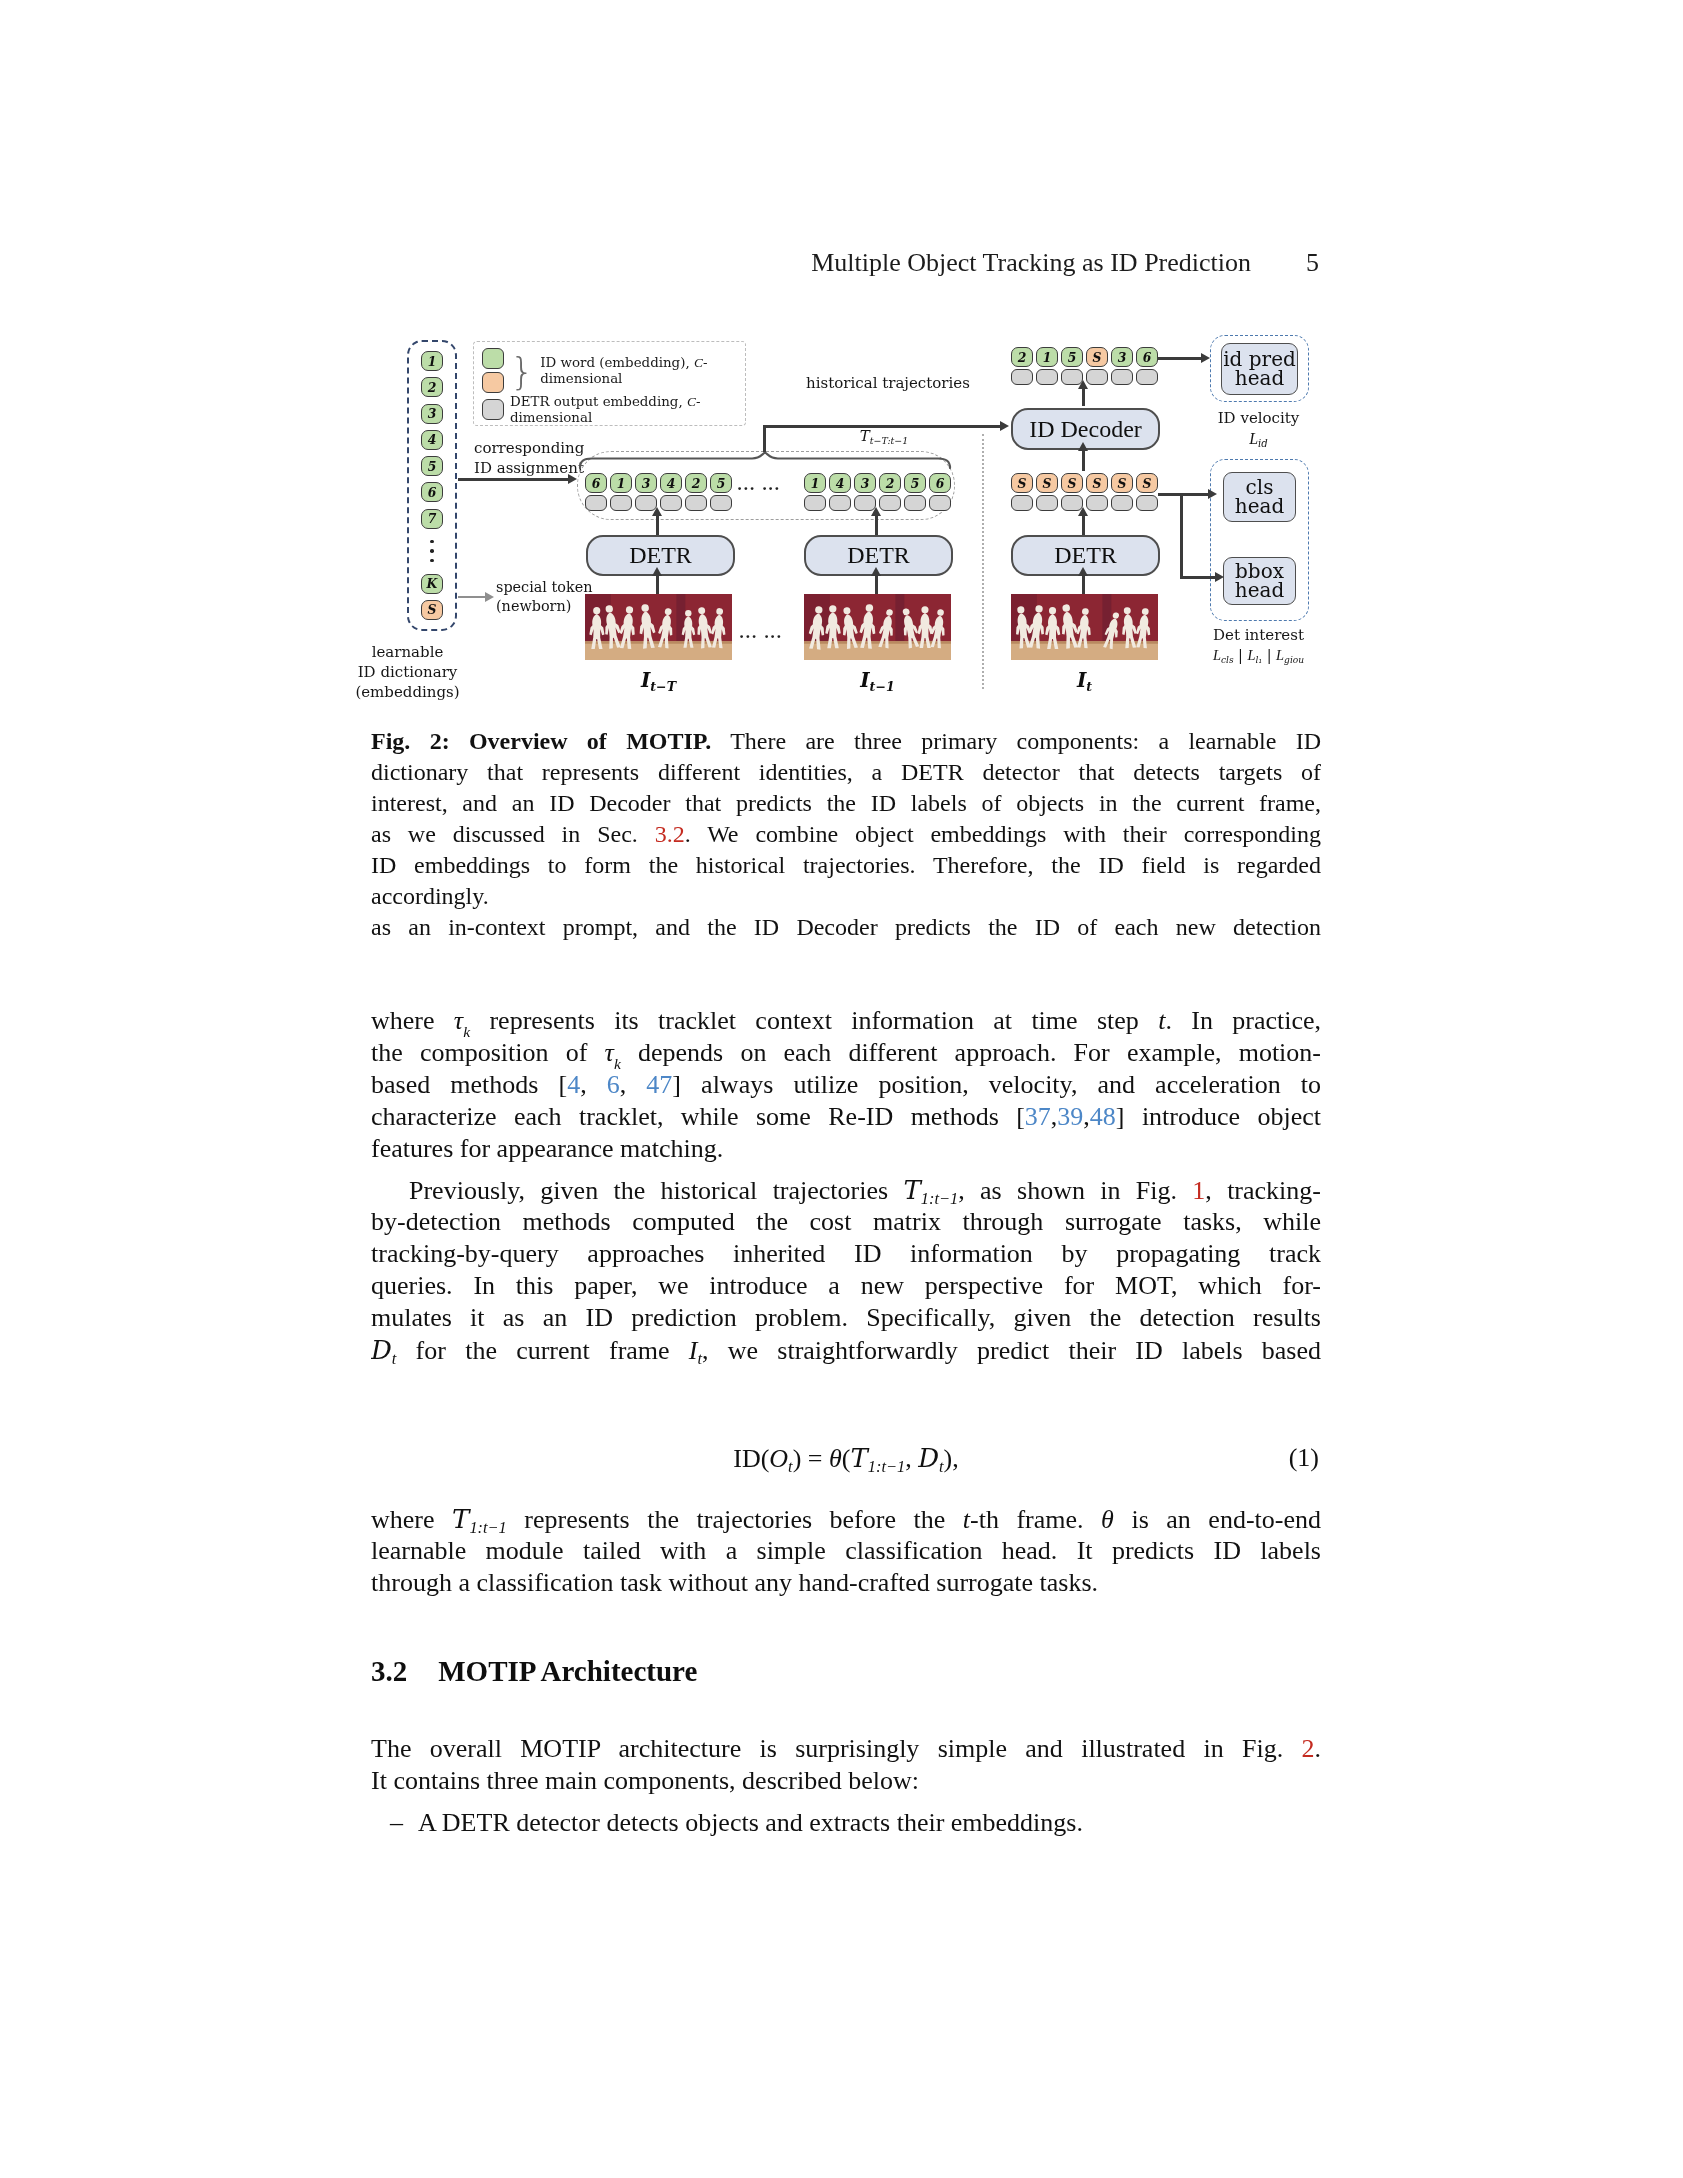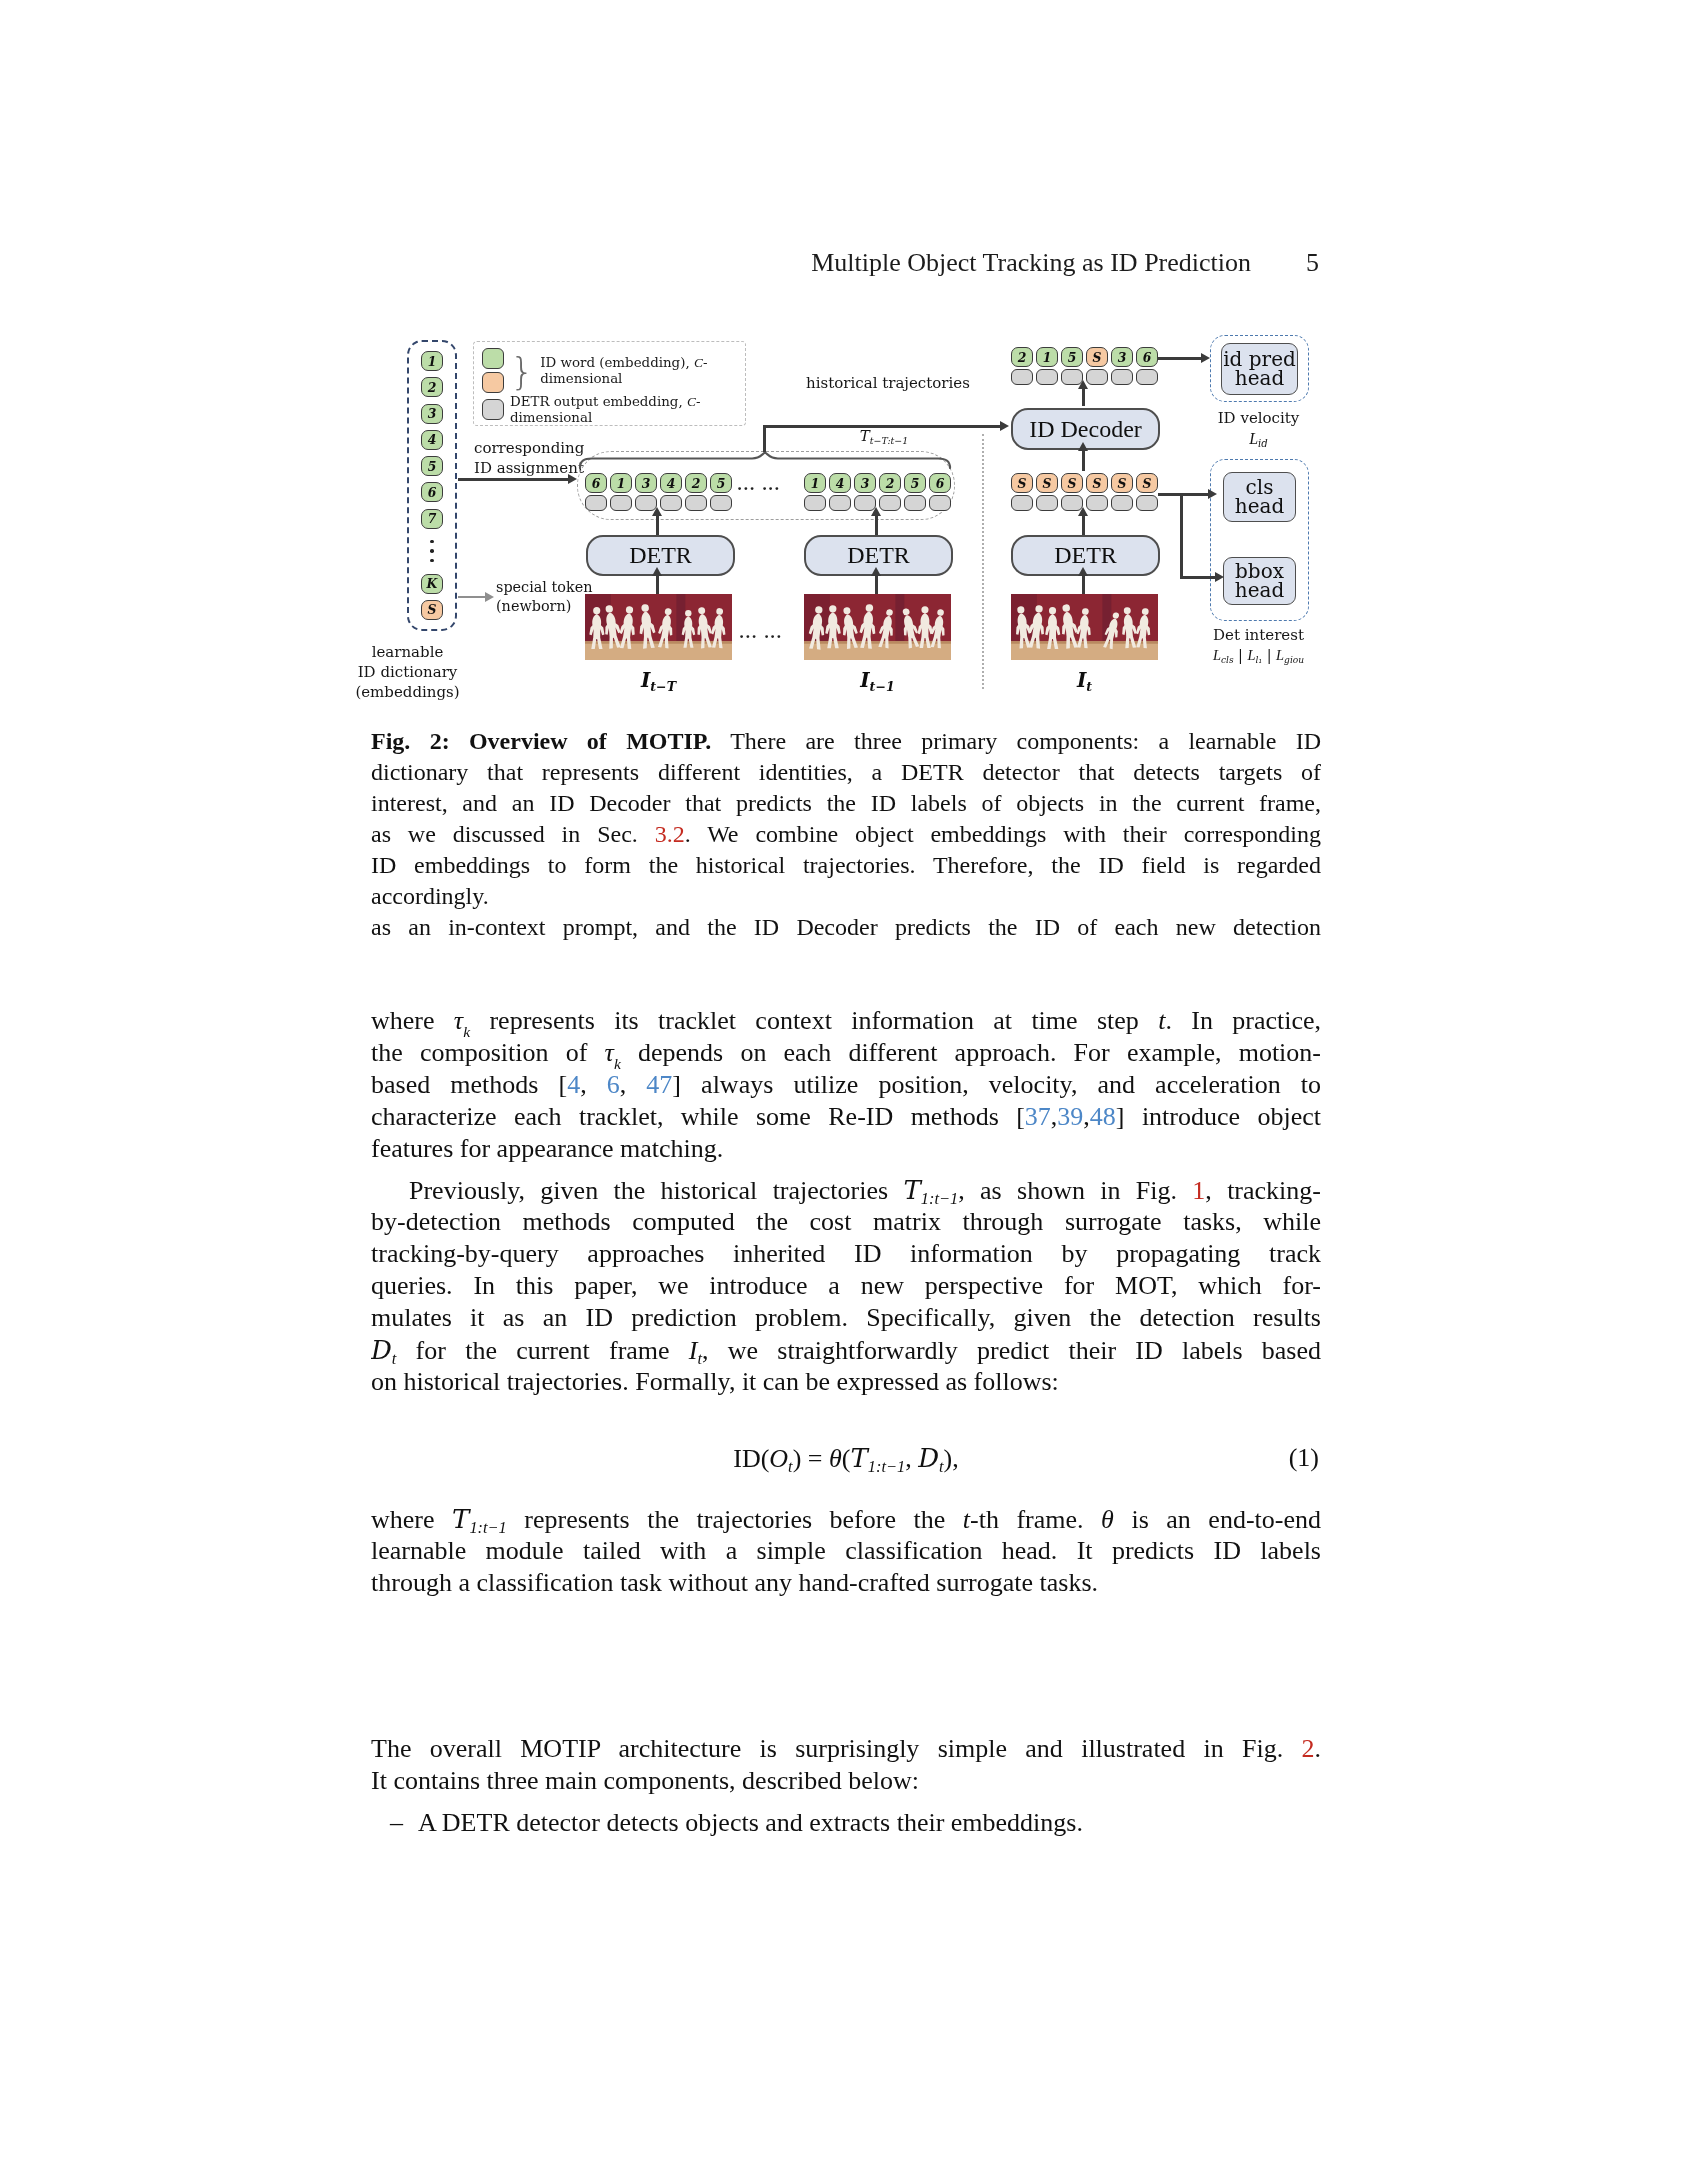--- a/index.html
+++ b/index.html
@@ -398,34 +398,36 @@
       <div class="tl jl">characterize each tracklet, while some Re-ID methods [<span class="cite">37</span>,<span class="cite">39</span>,<span class="cite">48</span>] introduce object</div>
       <div class="tl">features for appearance matching.</div>
     </div>
   <div class="para p2">
       <div class="tl jl ind">Previously, given the historical trajectories <span class="mcal">T</span><sub class="msub">1:t−1</sub>, as shown in Fig. <span class="red">1</span>, tracking-</div>
       <div class="tl jl">by-detection methods computed the cost matrix through surrogate tasks, while</div>
       <div class="tl jl">tracking-by-query approaches inherited ID information by propagating track</div>
       <div class="tl jl">queries. In this paper, we introduce a new perspective for MOT, which for-</div>
       <div class="tl jl">mulates it as an ID prediction problem. Specifically, given the detection results</div>
       <div class="tl jl"><span class="mcal">D</span><sub class="msub">t</sub> for the current frame <span class="mi">I</span><sub class="msub">t</sub>, we straightforwardly predict their ID labels based</div>
-      <div class="tl">on historical trajectories. Formally, it can be expressed as follows:</div>
     </div>
 
   <div class="equation">
     <span class="eq-body">ID(<span class="mi">O</span><sub class="msub">t</sub>) = <span class="mi">θ</span>(<span class="mcal">T</span><sub class="msub">1:t−1</sub>, <span class="mcal">D</span><sub class="msub">t</sub>),</span>
     <span class="eq-num">(1)</span>
   </div>
 
   <div class="para p3">
       <div class="tl jl">where <span class="mcal">T</span><sub class="msub">1:t−1</sub> represents the trajectories before the <span class="mi">t</span>-th frame. <span class="mi">θ</span> is an end-to-end</div>
       <div class="tl jl">learnable module tailed with a simple classification head. It predicts ID labels</div>
       <div class="tl">through a classification task without any hand-crafted surrogate tasks.</div>
     </div>
 
+  <h2 class="sec">
+    <span class="secnum">3.2</span><span class="sectitle">MOTIP Architecture</span>
+  </h2>
 
   <div class="para p4">
       <div class="tl jl">The overall MOTIP architecture is surprisingly simple and illustrated in Fig. <span class="red">2</span>.</div>
       <div class="tl">It contains three main components, described below:</div>
     </div>
 
   <div class="bullet">
     <span class="bmark">–</span><span>A DETR detector detects objects and extracts their embeddings.</span>
   </div>
 

